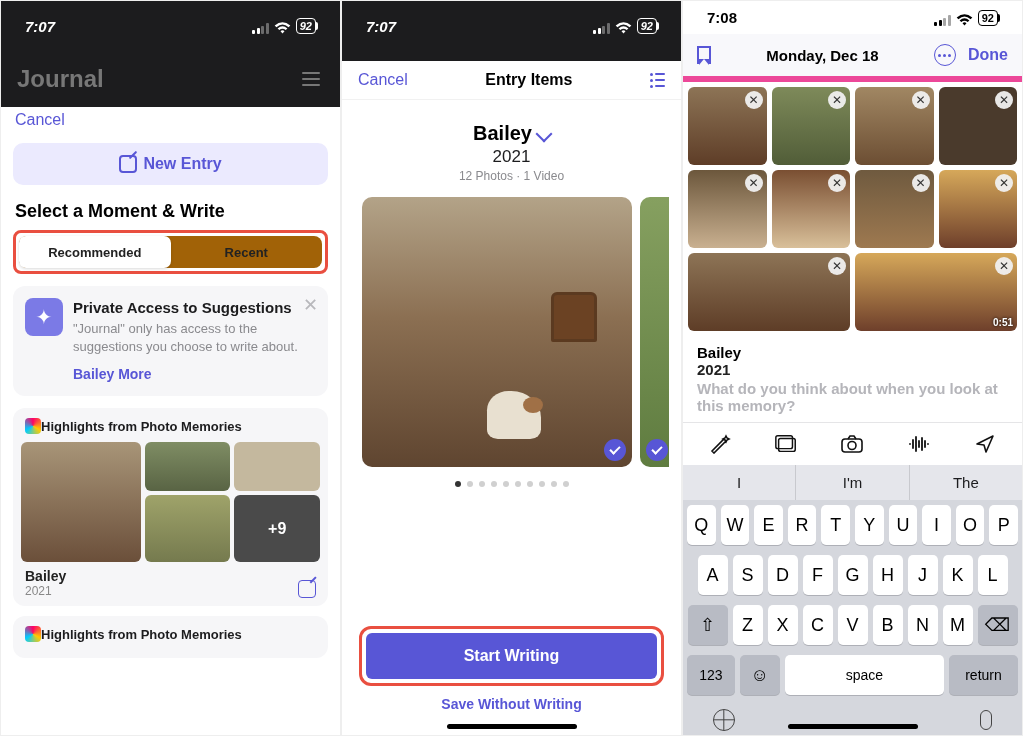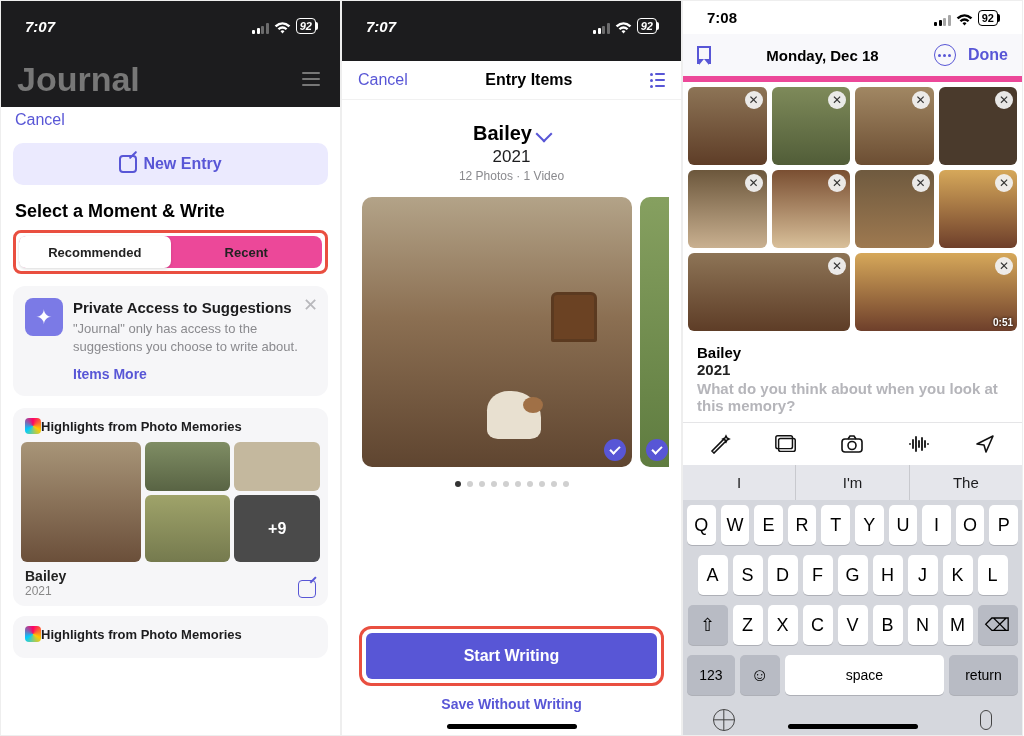--- a/index.html
+++ b/index.html
@@ -18,32 +18,32 @@
   .sig-bars { display:flex; align-items:flex-end; gap:1.5px; height:11px; }
   .sig-bars span { width:3px; background:currentColor; border-radius:1px; }
   .sig-bars span:nth-child(1){height:4px;} .sig-bars span:nth-child(2){height:6px;}
   .sig-bars span:nth-child(3){height:8px;} .sig-bars span:nth-child(4){height:11px;}
   .sig-bars.dim span:nth-child(3),.sig-bars.dim span:nth-child(4){opacity:.35;}
   .batt { border:1.3px solid currentColor; border-radius:4px; padding:0 3px; font-size:11px; font-weight:700; line-height:14px; position:relative; display:inline-flex; align-items:center;}
   .batt::after{content:"";position:absolute;right:-3px;top:3px;width:2px;height:8px;background:currentColor;border-radius:0 2px 2px 0;}
 
   
   .s1-bg { background:#1c1c1e; height:56px; display:flex; align-items:center; padding:0 16px; color:#777; position:relative;}
-  .s1-bg h1{font-size:34px;font-weight:700;}
+  .s1-bg h1{font-size:24px;font-weight:700;}
   .menu-ic{position:absolute;right:20px;display:flex;flex-direction:column;gap:4px;}
   .menu-ic span{width:18px;height:2px;background:#777;border-radius:1px;}
   .sheet1 { background:#fff; flex:1; border-radius:12px 12px 0 0; padding:10px 12px; margin-top:-10px; overflow:hidden;}
   .cancel1{color:#5856D6;font-size:16px;padding:4px 2px;}
   .new-entry-btn{width:100%;margin-top:10px;background:#EBEAFE;border:none;border-radius:10px;
     padding:12px;display:flex;align-items:center;justify-content:center;gap:6px;color:#5856D6;font-size:16px;font-weight:600;}
   .compose-ic{width:18px;height:18px;border:2px solid currentColor;border-radius:4px;position:relative;}
   .compose-ic::after{content:"";position:absolute;top:-3px;right:-3px;width:10px;height:2px;background:currentColor;transform:rotate(-45deg);border-radius:1px;}
   .sect-title{font-size:18px;font-weight:700;margin:16px 2px 8px;}
   .seg-wrap{border:3px solid #e94f40;border-radius:8px;padding:3px;}
-  .seg{display:flex;background:#ec4899;border-radius:8px;height:32px;}
+  .seg{display:flex;background:#a16207;border-radius:8px;height:32px;}
   .seg-item{flex:1;display:flex;align-items:center;justify-content:center;font-size:13px;font-weight:600;color:#222;border-radius:7px;}
   .seg-item.active{background:#fff;box-shadow:0 1px 3px rgba(0,0,0,.15);}
   .info-card{margin-top:12px;background:#f6f6f8;border-radius:12px;padding:12px;display:flex;gap:10px;position:relative;}
   .info-ic{width:38px;height:38px;background:#7b7ae6;border-radius:8px;flex-shrink:0;display:flex;align-items:center;justify-content:center;color:#fff;font-size:20px;}
   .info-body{flex:1;font-size:13px;color:#8a8a8e;line-height:1.35;}
   .info-body .t{font-size:15px;font-weight:600;color:#1c1c1e;margin-bottom:2px;}
   .learn{display:block;margin-top:10px;color:#5856D6;font-size:14px;font-weight:600;}
   .close-x{position:absolute;top:8px;right:10px;color:#b8b8bc;font-size:18px;}
   .hl-card{margin-top:12px;background:#f6f6f8;border-radius:12px;padding:8px;}
   .hl-head{display:flex;align-items:center;gap:0;font-size:13px;font-weight:600;color:#1c1c1e;padding:2px 4px 8px;}
@@ -168,21 +168,21 @@
       <div class="seg">
         <div class="seg-item active">Recommended</div>
         <div class="seg-item">Recent</div>
       </div>
     </div>
     <div class="info-card">
       <div class="info-ic">✦</div>
       <div class="info-body">
         <div class="t">Private Access to Suggestions</div>
         <span>"Journal" only has access to the suggestions you choose to write about.</span>
-        <a class="learn">Items More</a>
+        <a class="learn">Bailey More</a>
       </div>
       <div class="close-x">✕</div>
     </div>
     <div class="hl-card">
       <div class="hl-head">
         <span class="hl-dot"></span>
         <span>Highlights from Photo Memories</span>
       </div>
       <div class="hl-grid">
         <div class="ph tall"></div>

